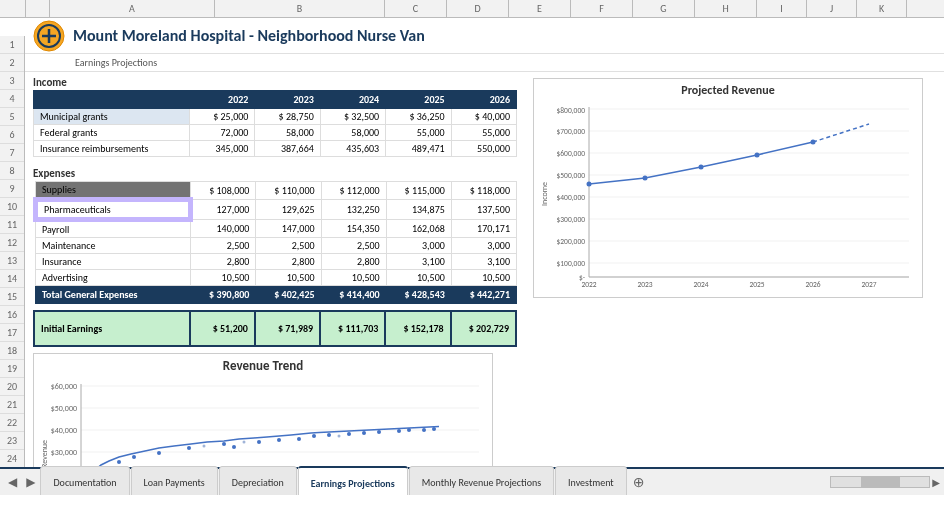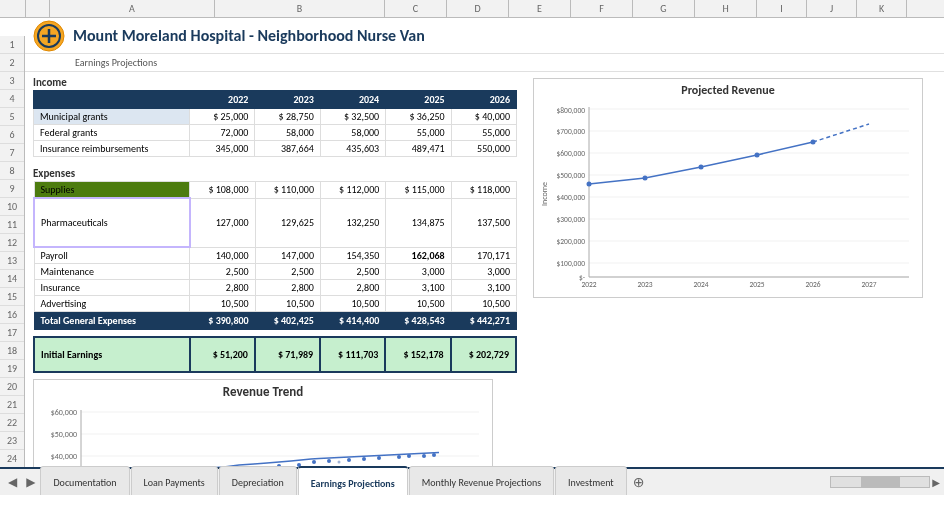--- a/index.html
+++ b/index.html
@@ -135,41 +135,41 @@
             </table>
           </div>
 
           <div style="height:8px;"></div>
 
           <div>
             <div style="font-weight:bold; font-size:11px; color:#333; margin-bottom:1px;">Expenses</div>
             <table style="border-collapse:collapse; width:100%; font-size:10px;">
               <tbody>
                 <tr>
-                  <td style="padding:1px 6px; border:1px solid #ddd; background:#4d7c0f; width:155px;">Supplies</td>
+                  <td style="padding:1px 6px; border:1px solid #ddd; background:#737373; width:155px;">Supplies</td>
                   <td style="padding:1px 6px; border:1px solid #ddd; text-align:right; width:65px;">$&nbsp;108,000</td>
                   <td style="padding:1px 6px; border:1px solid #ddd; text-align:right; width:65px;">$&nbsp;110,000</td>
                   <td style="padding:1px 6px; border:1px solid #ddd; text-align:right; width:65px;">$&nbsp;112,000</td>
                   <td style="padding:1px 6px; border:1px solid #ddd; text-align:right; width:65px;">$&nbsp;115,000</td>
                   <td style="padding:1px 6px; border:1px solid #ddd; text-align:right; width:65px;">$&nbsp;118,000</td>
                 </tr>
                 <tr>
-                  <td style="padding:17px 6px; border:2px solid #c4b5fd;">Pharmaceuticals</td>
+                  <td style="padding:1px 6px; border:5px solid #c4b5fd;">Pharmaceuticals</td>
                   <td style="padding:1px 6px; border:1px solid #ddd; text-align:right;">127,000</td>
                   <td style="padding:1px 6px; border:1px solid #ddd; text-align:right;">129,625</td>
                   <td style="padding:1px 6px; border:1px solid #ddd; text-align:right;">132,250</td>
                   <td style="padding:1px 6px; border:1px solid #ddd; text-align:right;">134,875</td>
                   <td style="padding:1px 6px; border:1px solid #ddd; text-align:right;">137,500</td>
                 </tr>
                 <tr>
                   <td style="padding:1px 6px; border:1px solid #ddd;">Payroll</td>
                   <td style="padding:1px 6px; border:1px solid #ddd; text-align:right;">140,000</td>
                   <td style="padding:1px 6px; border:1px solid #ddd; text-align:right;">147,000</td>
                   <td style="padding:1px 6px; border:1px solid #ddd; text-align:right;">154,350</td>
-                  <td style="padding:1px 6px; border:1px solid #ddd; text-align:right;font-weight:bold;">162,068</td>
+                  <td style="padding:1px 6px; border:1px solid #ddd; text-align:right;">162,068</td>
                   <td style="padding:1px 6px; border:1px solid #ddd; text-align:right;">170,171</td>
                 </tr>
                 <tr>
                   <td style="padding:1px 6px; border:1px solid #ddd;">Maintenance</td>
                   <td style="padding:1px 6px; border:1px solid #ddd; text-align:right;">2,500</td>
                   <td style="padding:1px 6px; border:1px solid #ddd; text-align:right;">2,500</td>
                   <td style="padding:1px 6px; border:1px solid #ddd; text-align:right;">2,500</td>
                   <td style="padding:1px 6px; border:1px solid #ddd; text-align:right;">3,000</td>
                   <td style="padding:1px 6px; border:1px solid #ddd; text-align:right;">3,000</td>
                 </tr>

